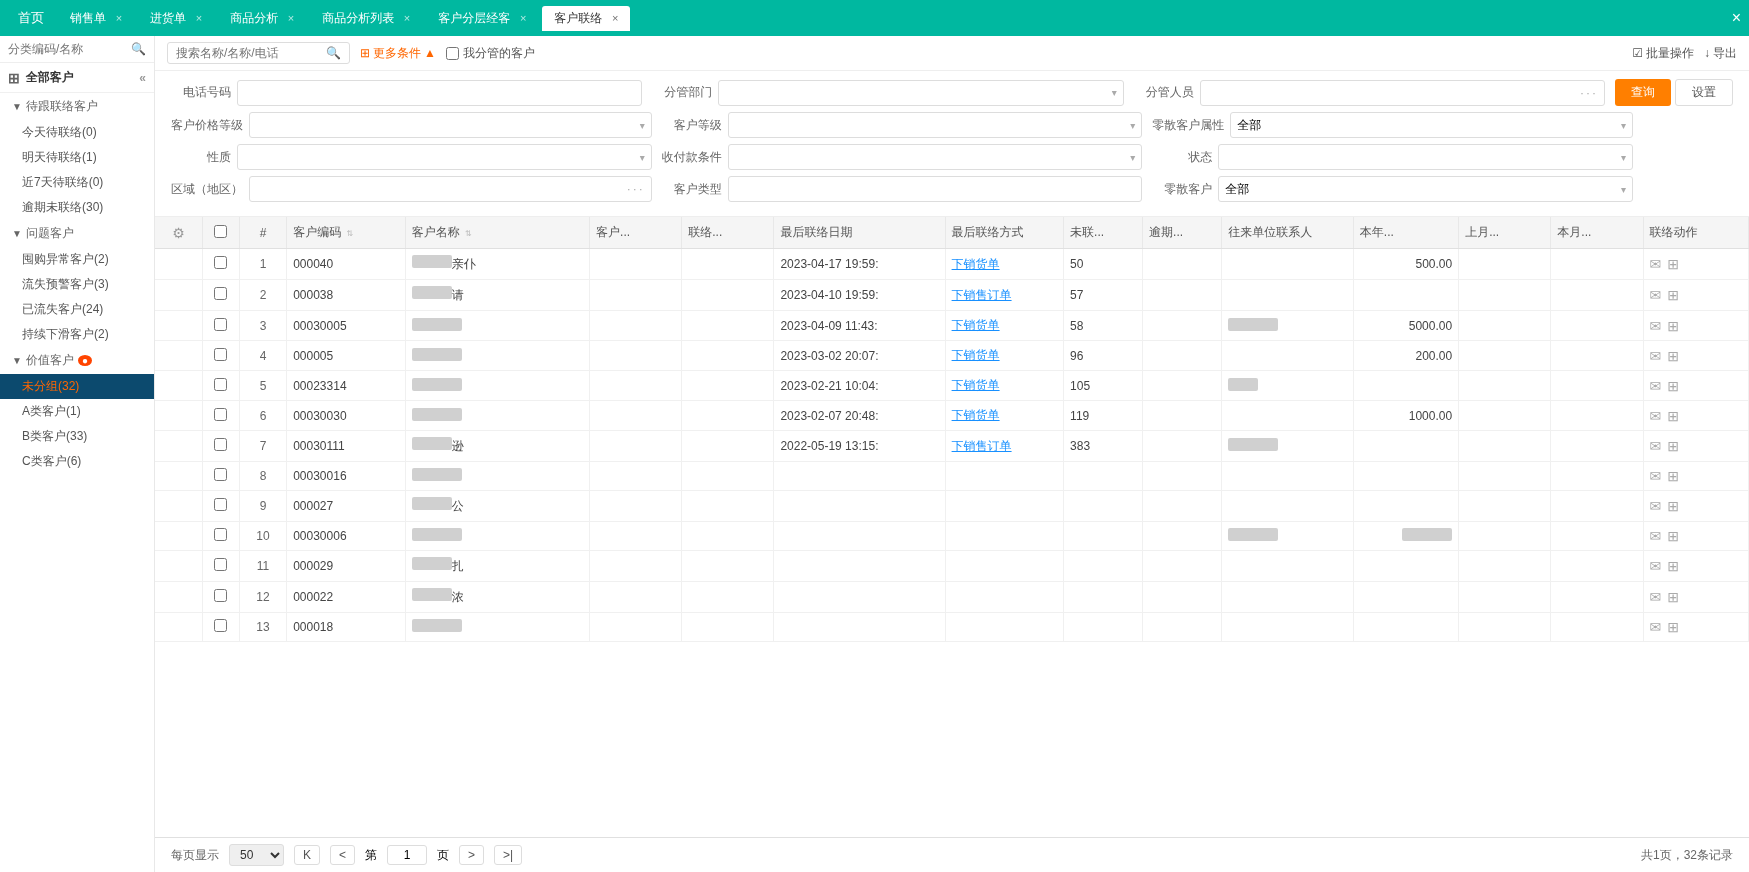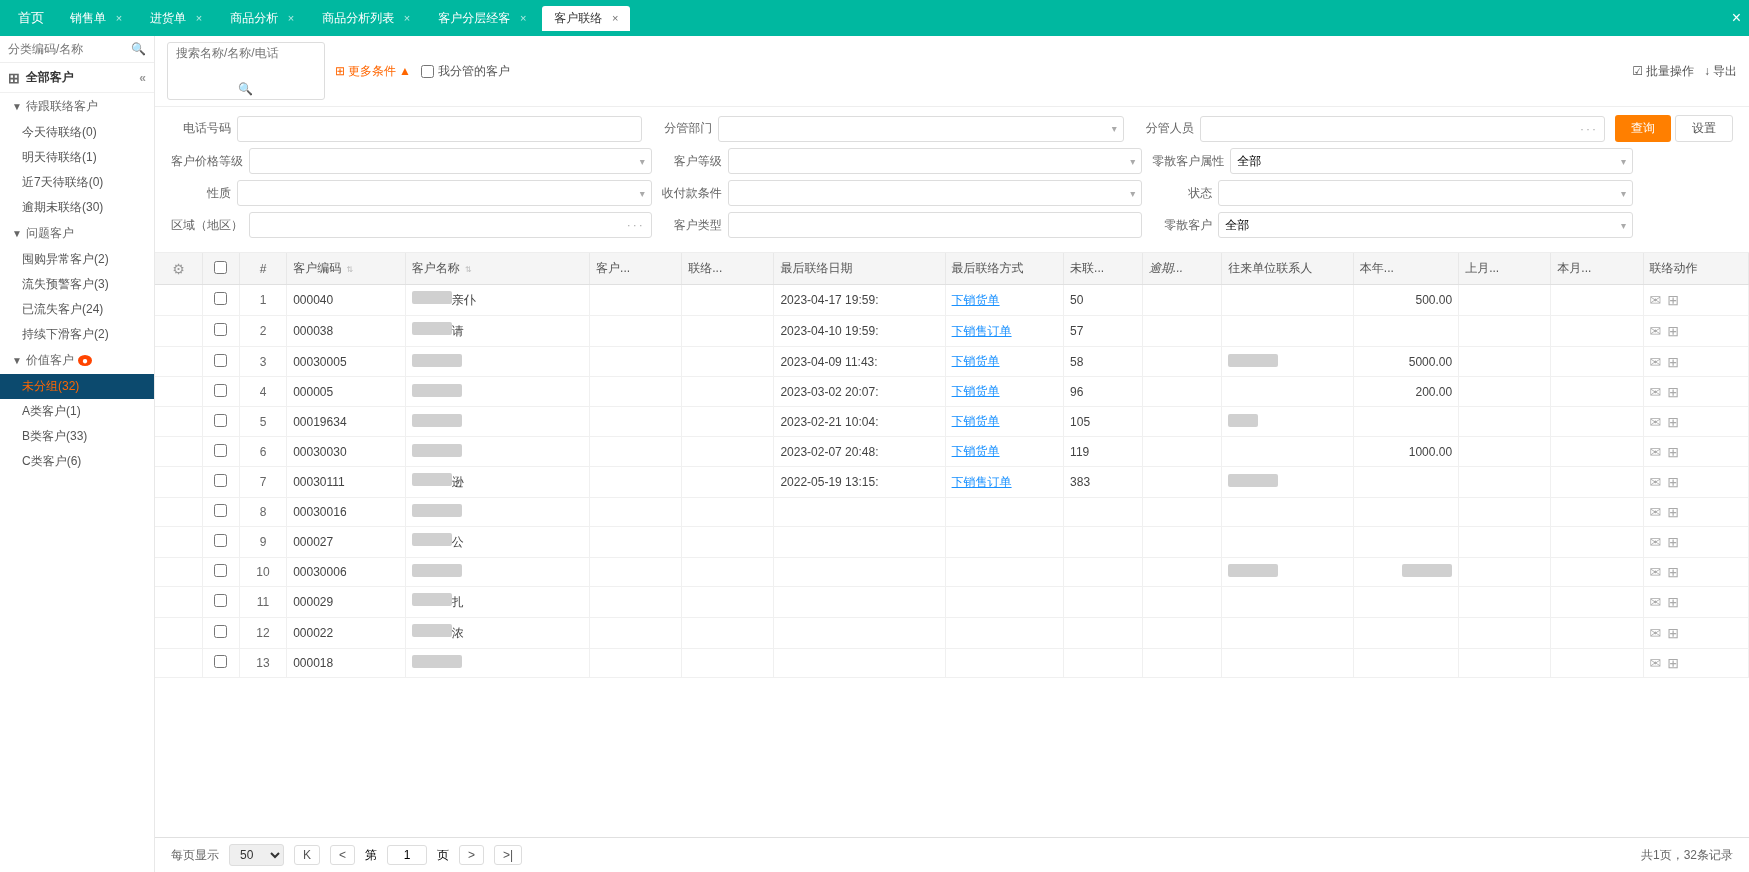--- a/index.html
+++ b/index.html
@@ -140,22 +140,21 @@
       display: flex;
       align-items: center;
       gap: 10px;
     }
     .filter-search-box {
       display: flex;
       align-items: center;
       border: 1px solid #ddd;
       border-radius: 3px;
       padding: 3px 8px;
-      gap: 22px;
-      flex-direction: column;
+      gap: 10px;
     }
     .filter-search-box input {
       border: none;
       outline: none;
       font-size: 12px;
       color: #999;
       width: 140px;
     }
     .filter-search-box .s-icon { color: #ccc; cursor: pointer; }
     .filter-more {
@@ -292,21 +291,21 @@
     }
     .col-no { width: 36px; text-align: center; }
     .col-check { width: 28px; text-align: center; }
     .col-code { width: 90px; }
     .col-name { width: 140px; }
     .col-cust { width: 70px; }
     .col-contact { width: 70px; }
     .col-lastdate { width: 130px; }
     .col-lastway { width: 90px; }
     .col-notcontact { width: 60px; }
-    .col-overdue { width: 60px; font-style: italic; }
+    .col-overdue { width: 60px; }
     .col-unit { width: 100px; }
     .col-thisyear { width: 80px; }
     .col-lastmonth { width: 70px; }
     .col-thismonth { width: 70px; }
     .col-action { width: 80px; }
     .link-text { color: #1890ff; cursor: pointer; text-decoration: underline; }
     .action-icons {
       display: flex;
       gap: 6px;
       align-items: center;
@@ -680,21 +679,21 @@
       <div class="action-icons">
         <span class="action-icon" title="联络">✉</span>
         <span class="action-icon" title="更多">⊞</span>
       </div>
     </td>
   </tr>
             <tr>
     <td class="col-check th-gear" style="text-align:center;"></td>
     <td class="col-check" style="text-align:center;"><input type="checkbox" style=""></td>
     <td class="col-no" style="text-align:center;color:#666;">5</td>
-    <td class="col-code">00019634</td>
+    <td class="col-code">00023314</td>
     <td class="col-name"><span style="display:inline-block;background:#d0d0d0;border-radius:2px;height:13px;min-width:50px;"></span></td>
     <td class="col-cust"></td>
     <td class="col-contact"></td>
     <td class="col-lastdate">2023-02-21 10:04:</td>
     <td class="col-lastway"><span class="link-text">下销货单</span></td>
     <td class="col-notcontact">105</td>
     <td class="col-overdue"></td>
     <td class="col-unit"><span style="display:inline-block;background:#d0d0d0;border-radius:2px;height:13px;min-width:30px;"></span></td>
     <td class="col-thisyear" style="text-align:right;"></td>
     <td class="col-lastmonth"></td>

